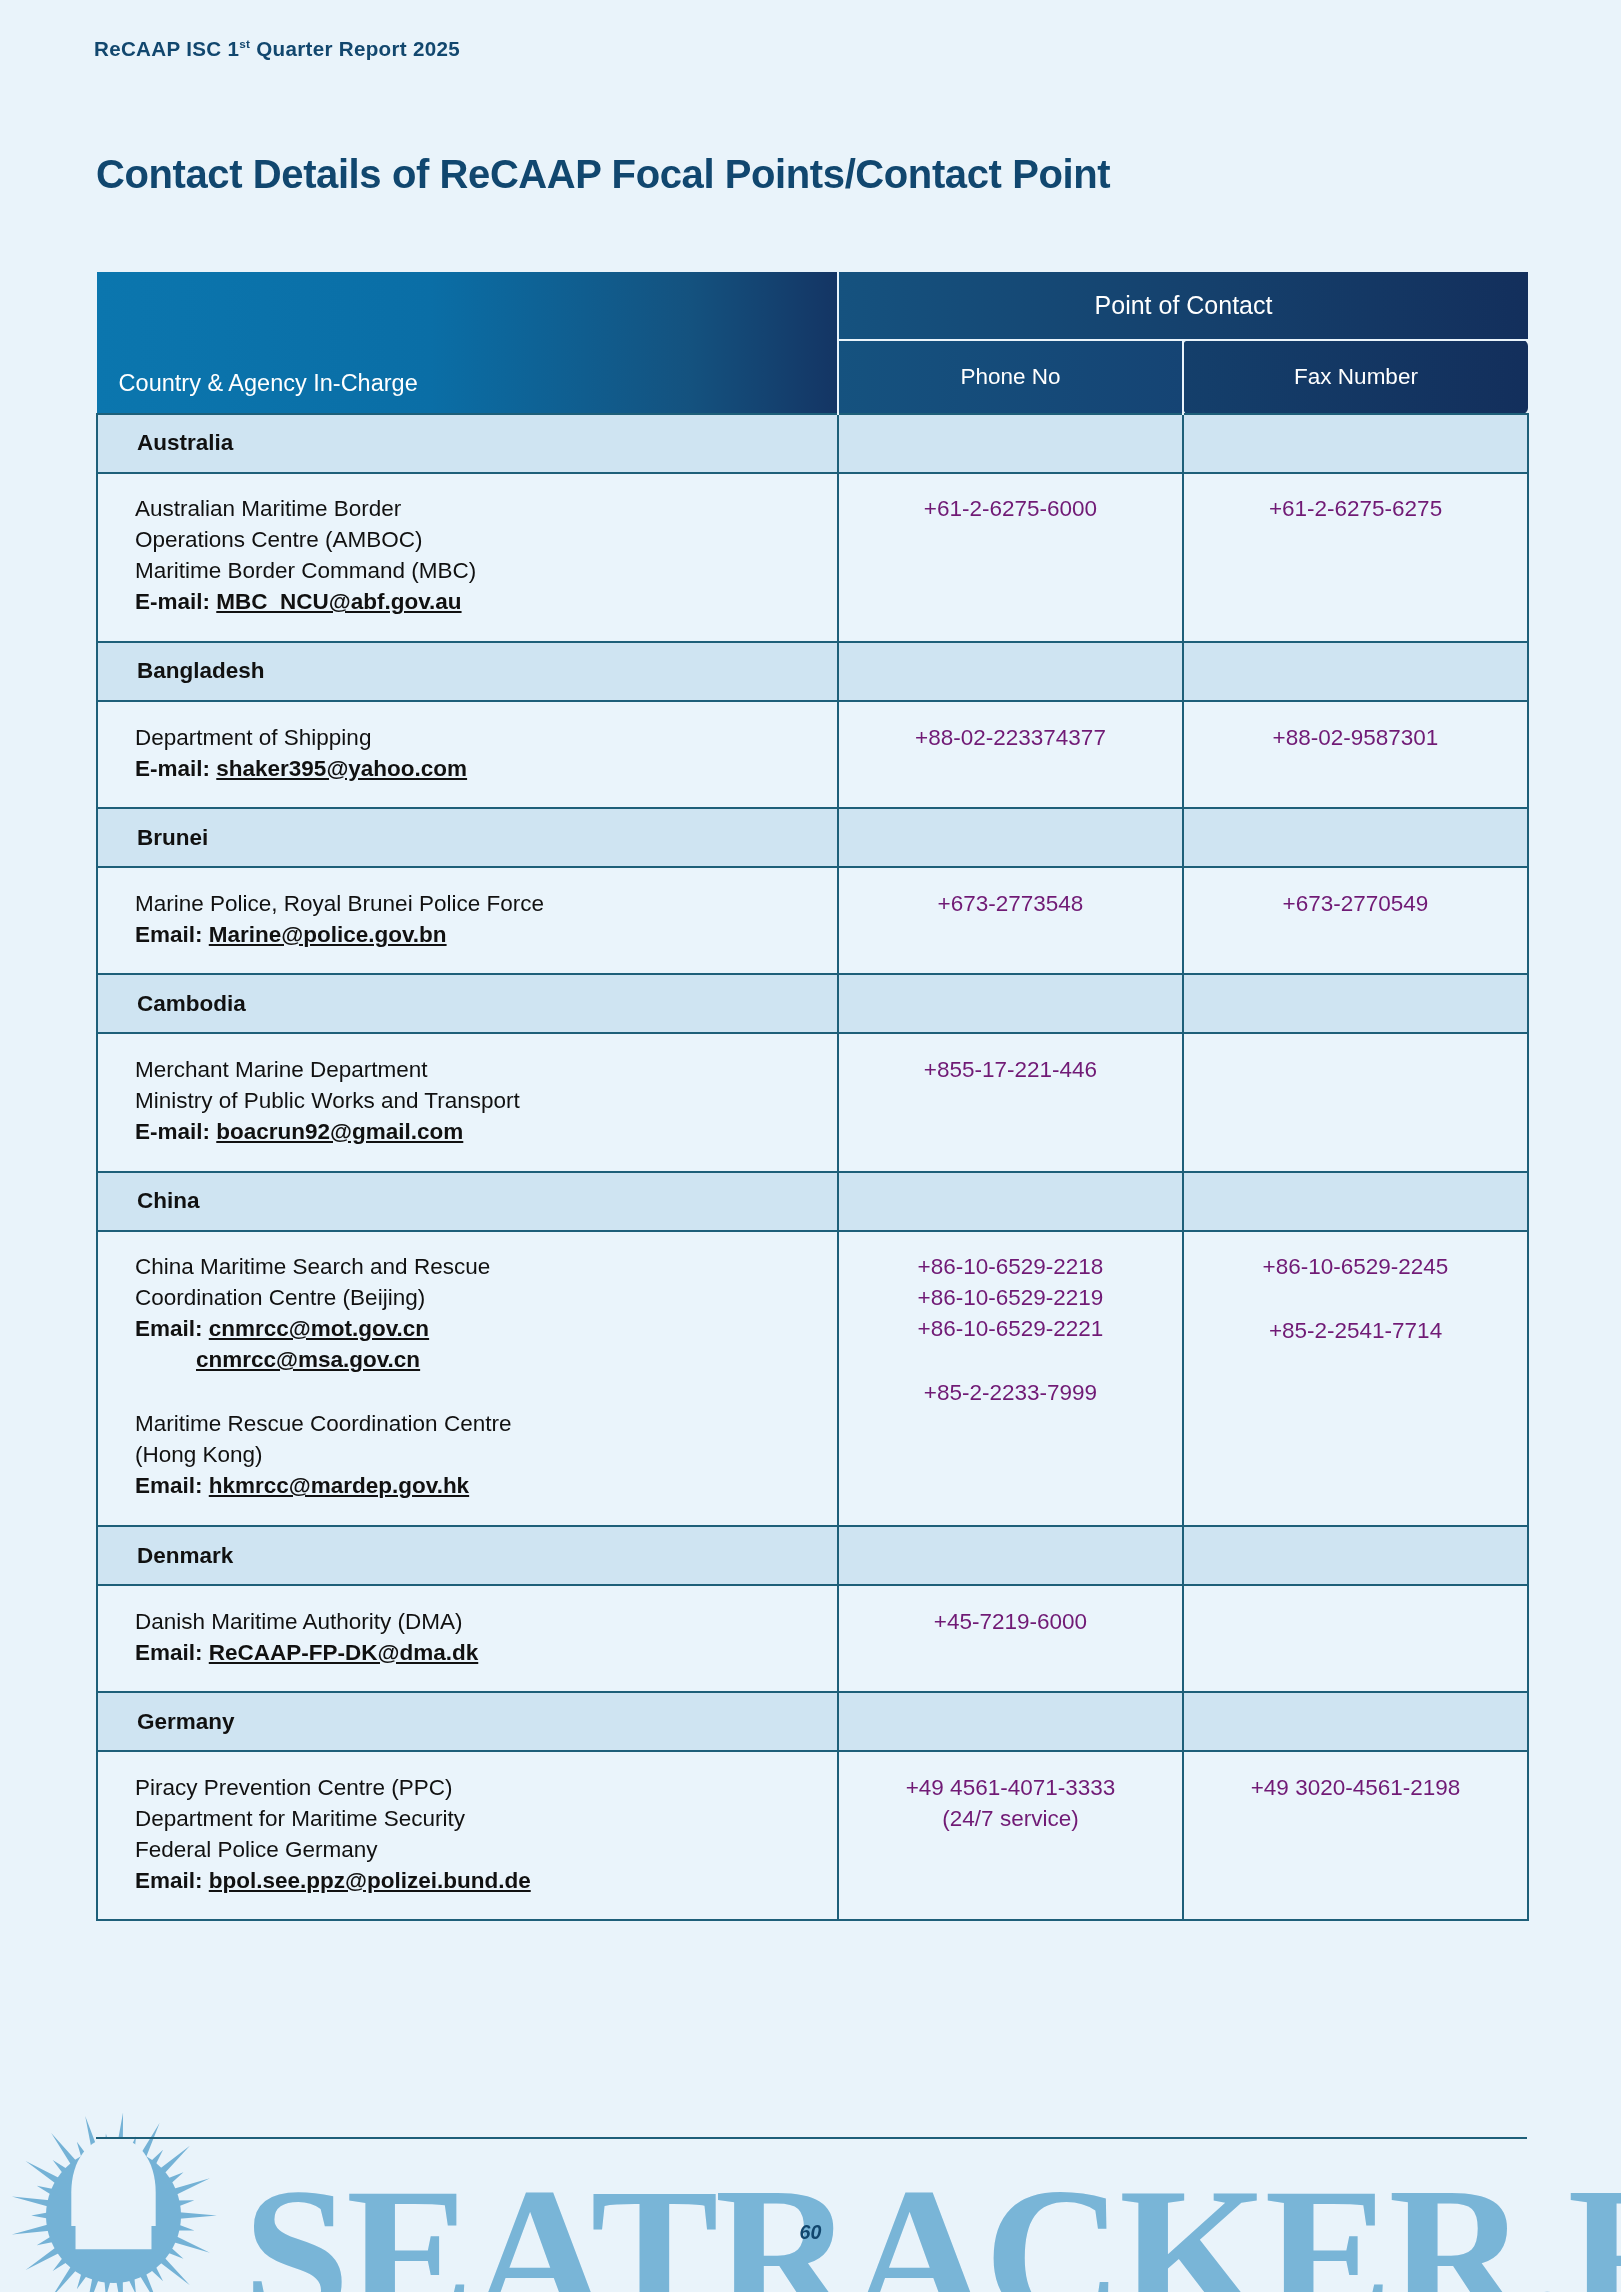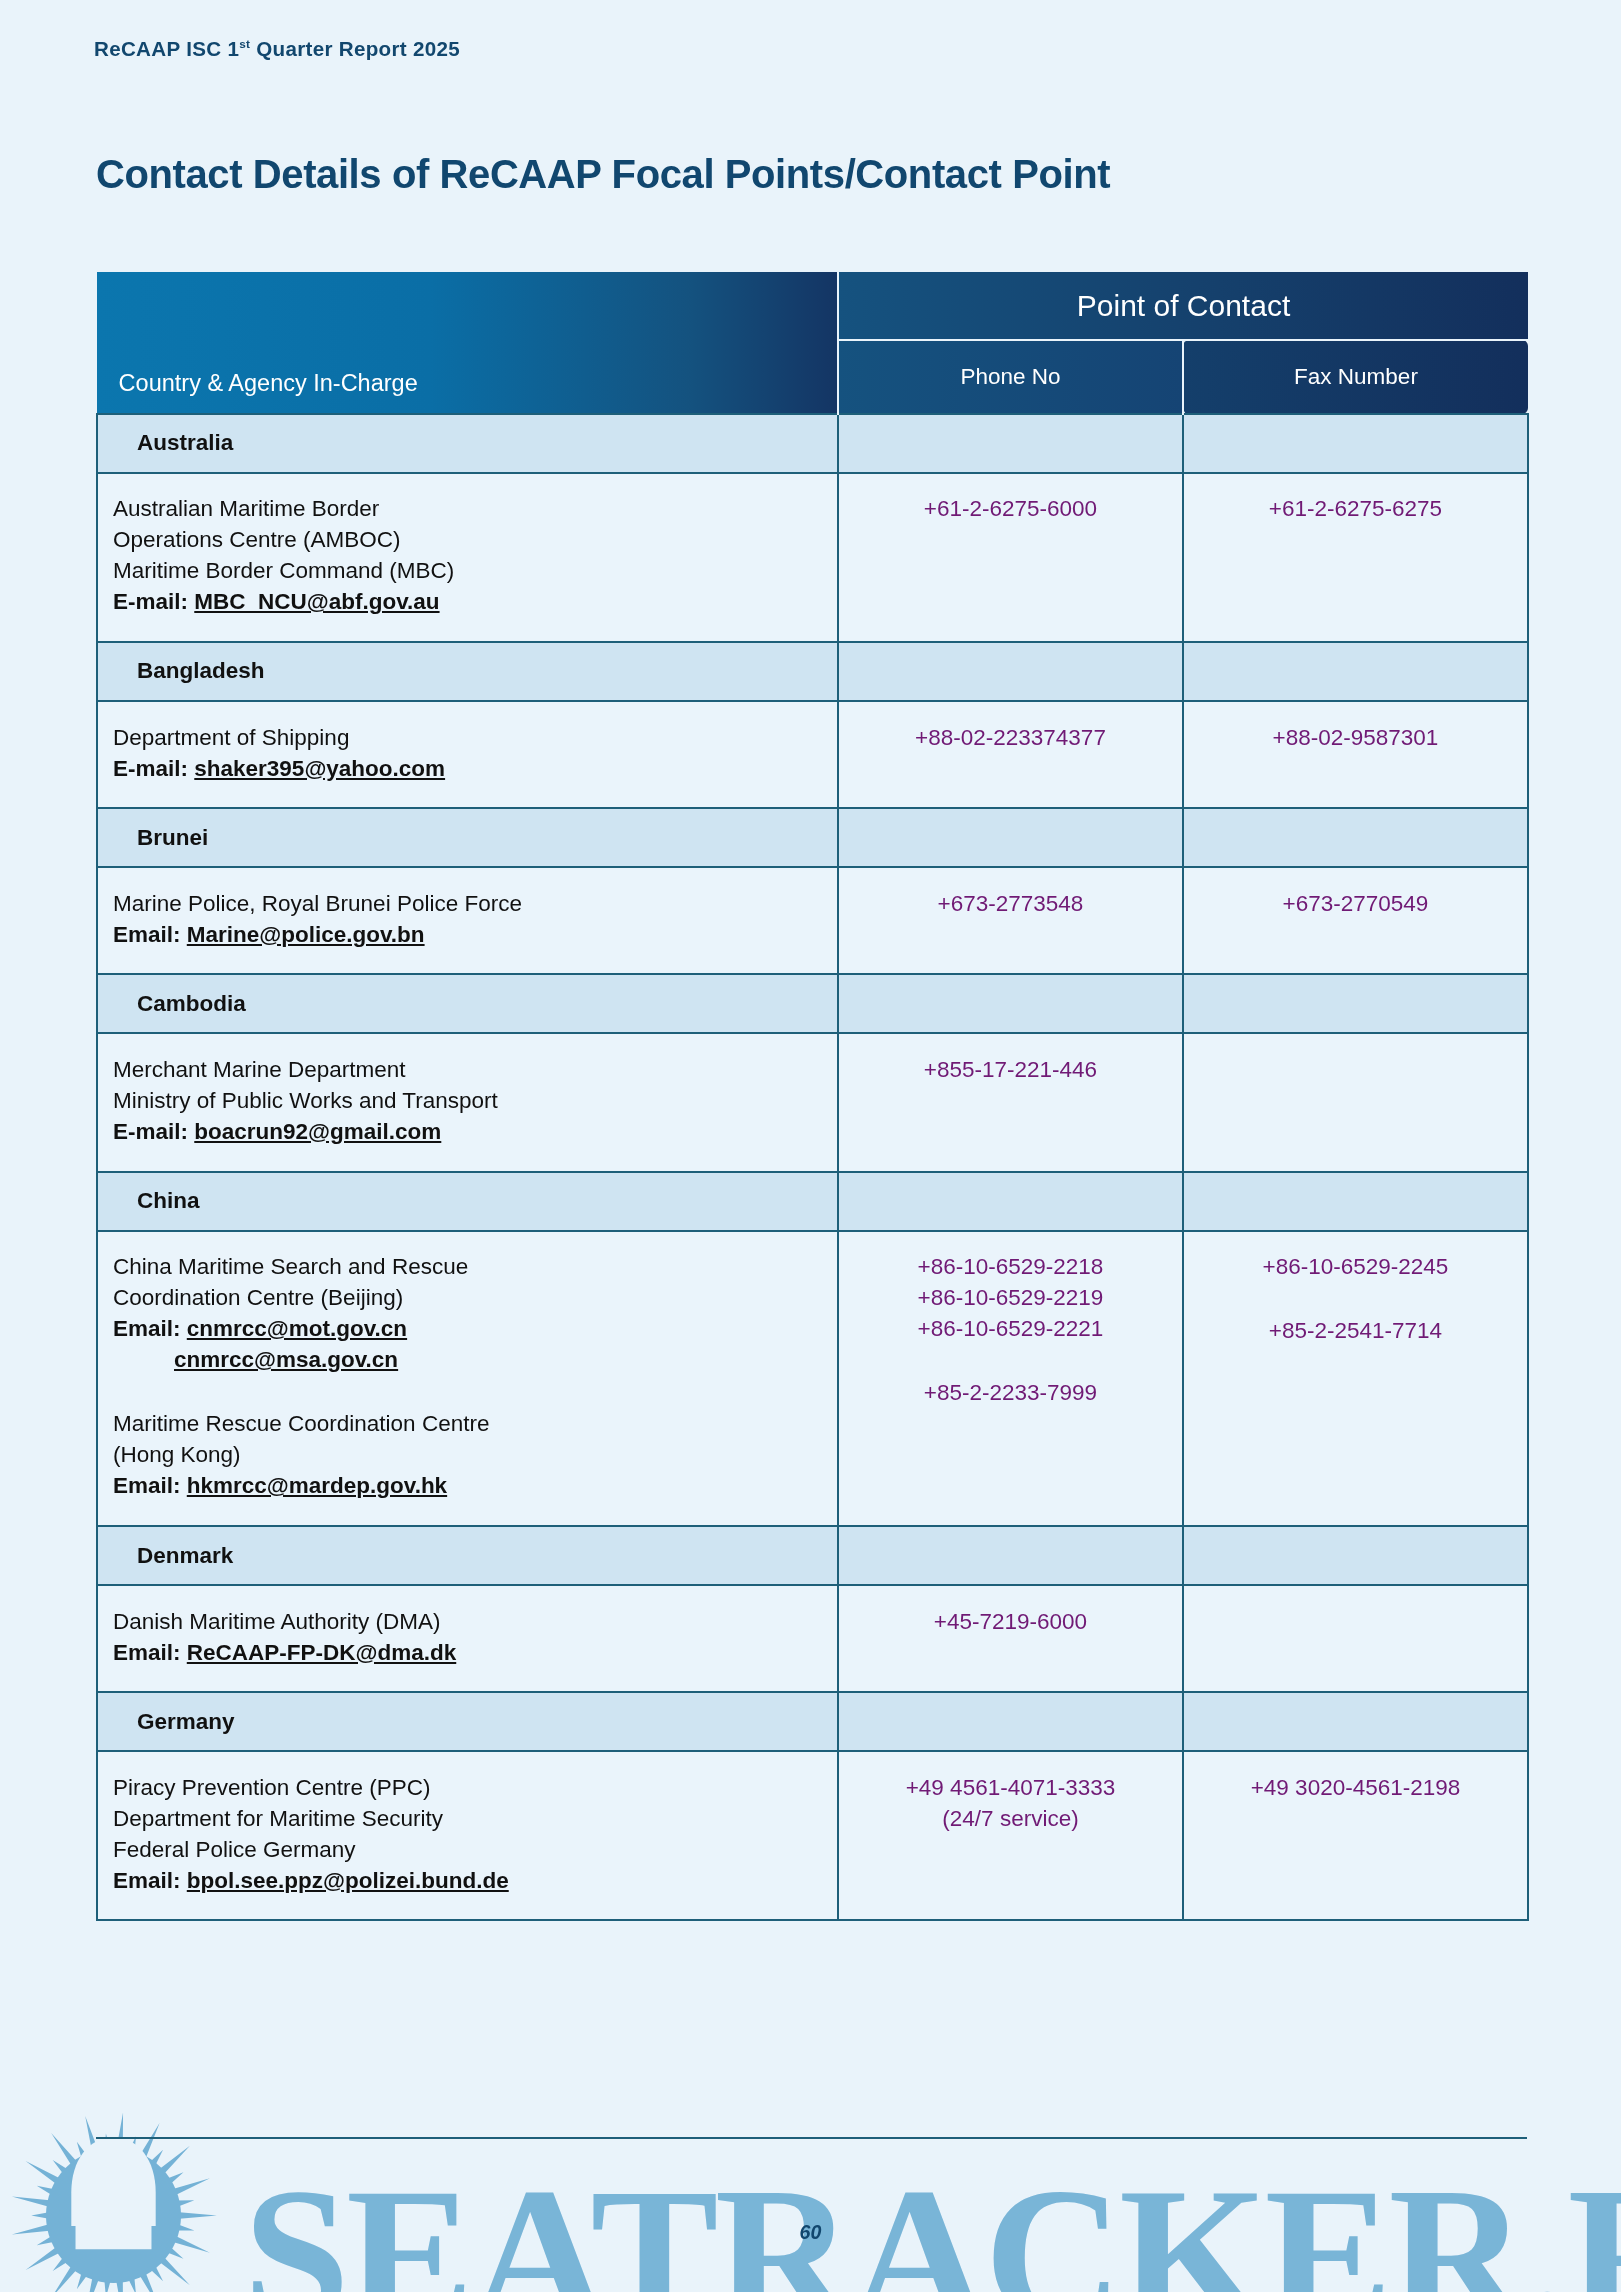--- a/index.html
+++ b/index.html
@@ -66,21 +66,21 @@
     font-weight: normal;
     text-align: left;
     vertical-align: bottom;
     padding: 0 0 15.7px 21.6px;
     height: 125px;
     border: none;
   }
   th.poc-head {
     background: linear-gradient(to right, #15527f 0%, #15406c 55%, #132f5c 100%);
     color: #ffffff;
-    font-size: 30px;
+    font-size: 25px;
     font-weight: normal;
     text-align: center;
     vertical-align: middle;
     height: 61px;
     border-left: 2px solid #eaf4fb;
     border-bottom: 2px solid #eaf4fb;
   }
   th.sub-head {
     background: linear-gradient(to right, #14487410 0%, #13365f 100%), #15426f;
     color: #ffffff;
@@ -117,21 +117,21 @@
     border-left: 2px solid #1e5f79;
     border-right: 2px solid #1e5f79;
     border-bottom: 2px solid #1e5f79;
     vertical-align: top;
     padding: 19.6px 13.7px 23.5px 13.7px;
   }
   tr.detail-row td.agency {
     font-size: 22.5px;
     line-height: 1.38;
     color: #111111;
-    padding-left: 15px;
+    padding-left: 37px;
     white-space: pre-line;
   }
   tr.detail-row td.num {
     font-size: 22.5px;
     line-height: 1.38;
     color: #701a75;
     text-align: center;
     white-space: pre-line;
   }
   td.agency .email-line { white-space: nowrap; font-weight: bold; }

